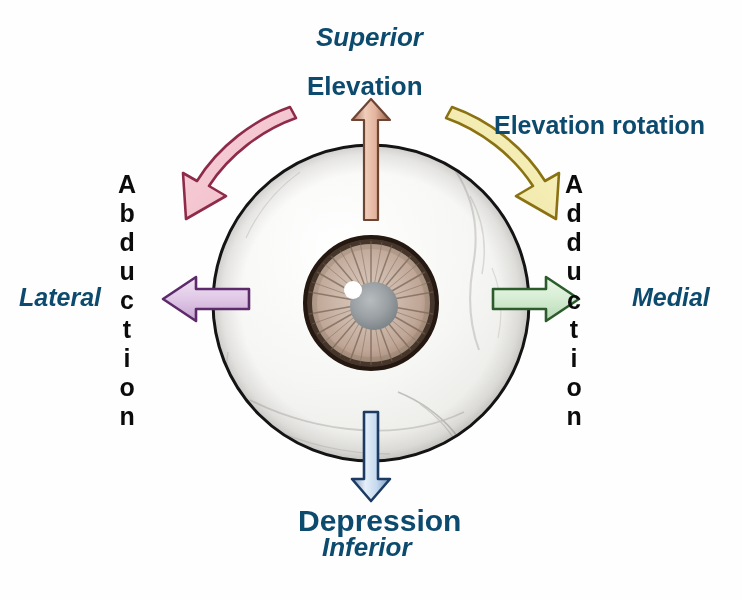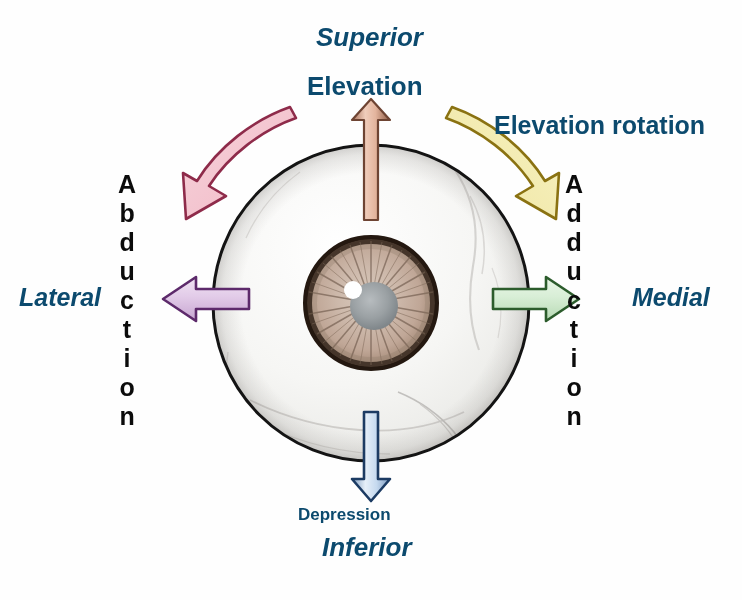--- a/index.html
+++ b/index.html
@@ -25,21 +25,21 @@
   .lbl-italic { font-style: italic; }
 
   
   #label-superior { left: 316px; top: 24px;  font-size: 26px; }
   #label-inferior { left: 322px; top: 534px; font-size: 26px; }
   #label-lateral  { left: 19px;  top: 285px; font-size: 25px; }
   #label-medial   { left: 632px; top: 285px; font-size: 25px; }
 
   
   #label-elevation   { left: 307px; top: 73px;  font-size: 26px; }
-  #label-depression  { left: 298px; top: 506px; font-size: 17px; }
+  #label-depression  { left: 298px; top: 506px; font-size: 30px; }
   #label-external-rotation { left: 57px;  top: 113px; font-size: 25px; }
   #label-internal-rotation { left: 494px; top: 113px; font-size: 25px; }
 
   
   .vstack {
     position: absolute;
     display: flex;
     flex-direction: column;
     align-items: center;
     font-weight: bold;

